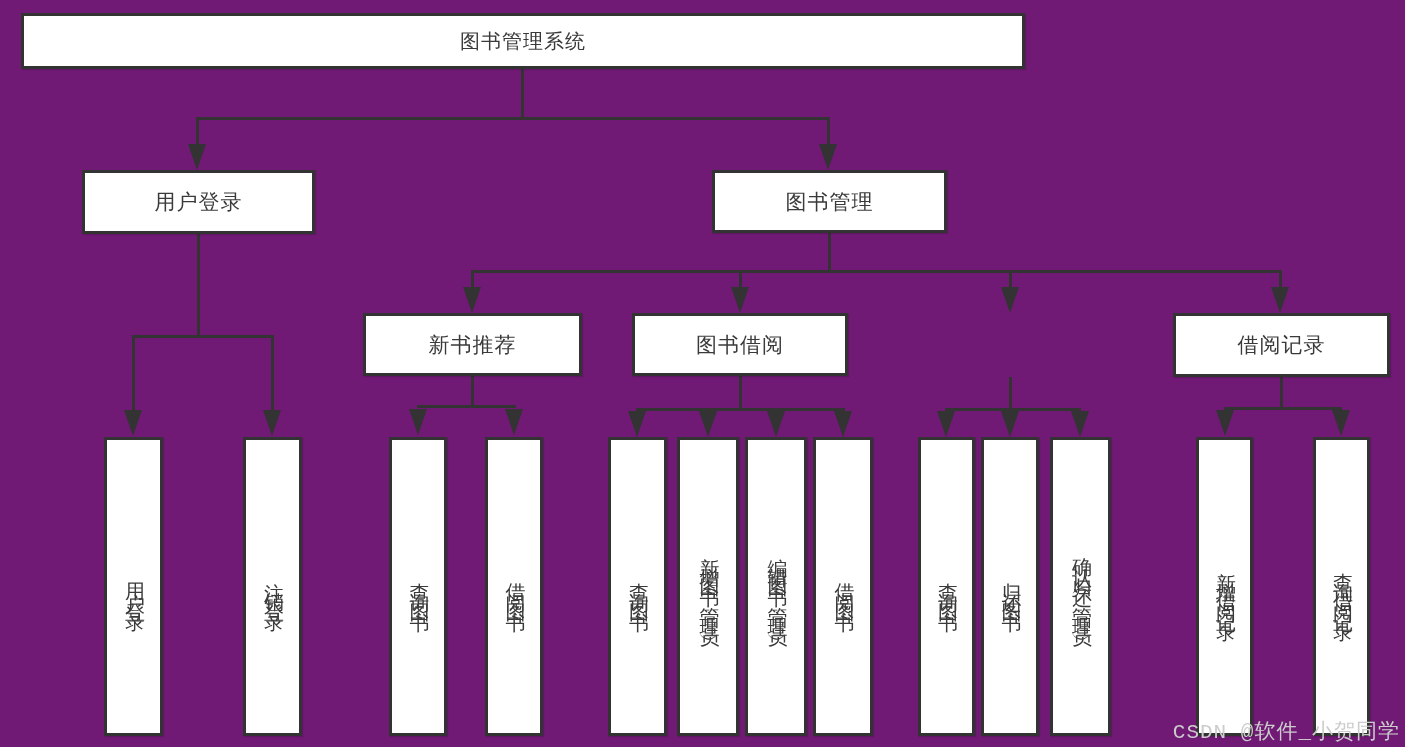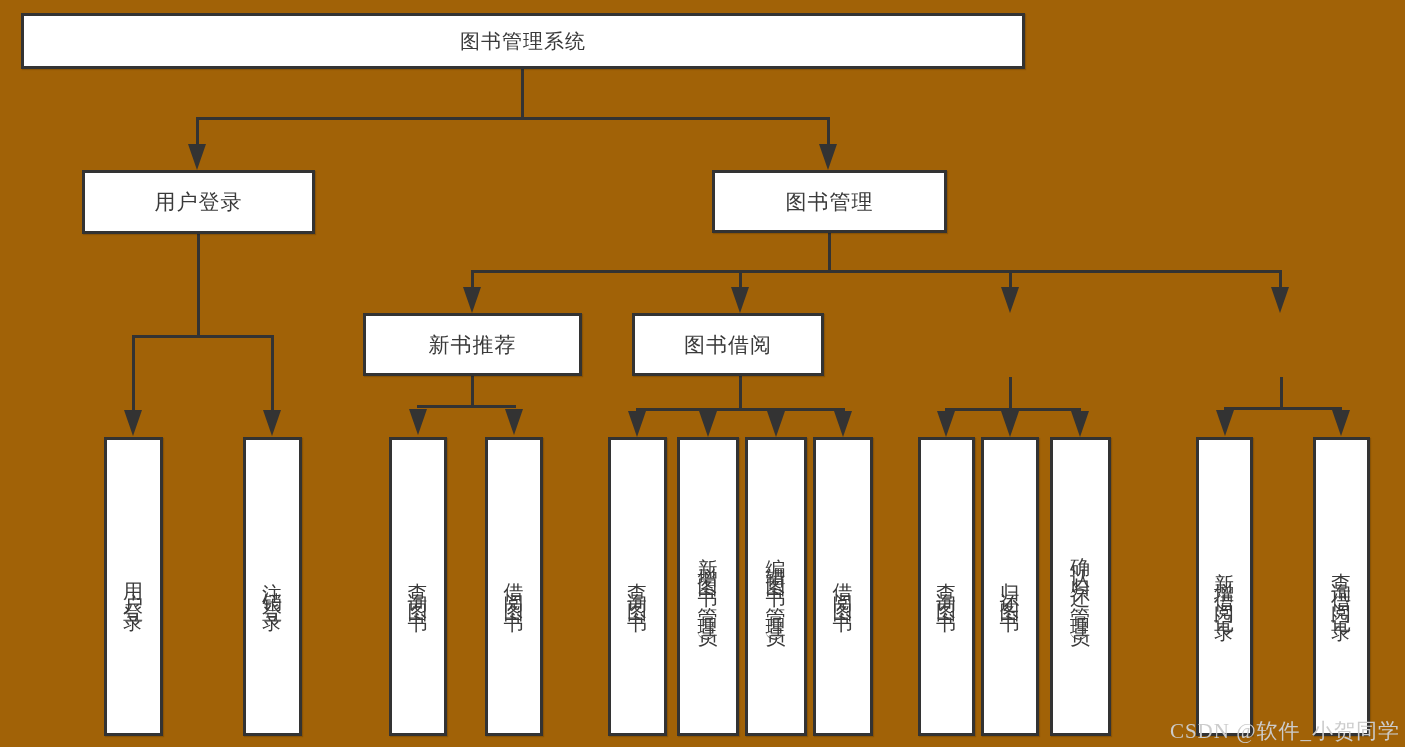--- a/index.html
+++ b/index.html
@@ -1,21 +1,21 @@
 <!DOCTYPE html>
 <html><head>
 <meta charset="utf-8">
 <style>
   html, body { margin: 0; padding: 0; background: #ffffff; }
   .canvas {
     position: relative;
     width: 1405px;
     height: 747px;
-    background: #a16207;
-    font-family: Liberation Serif, serif;
+    background: #701a75;
+    font-family: Liberation Mono, monospace;
     overflow: hidden;
   }
   .box {
     position: absolute;
     box-sizing: border-box;
     border: 3px solid #333333;
     background: #ffffff;
     display: flex;
     align-items: center;
     justify-content: center;
@@ -114,22 +114,25 @@
   <div class="box h" style="left:82px; top:170px; width:233px; height:64px;">
     <span>用户登录</span>
   </div>
   <div class="box h" style="left:363px; top:313px; width:219px; height:63px;">
     <span>新书推荐</span>
   </div>
 
   <div class="box h" style="left:712px; top:170px; width:235px; height:63px;">
     <span>图书管理</span>
   </div>
-  <div class="box h" style="left:632px; top:313px; width:192px; height:63px;">
+  <div class="box h" style="left:632px; top:313px; width:216px; height:63px;">
     <span>图书借阅</span>
+  </div>
+  <div class="box h" style="left:1173px; top:313px; width:217px; height:64px;">
+    <span>借阅记录</span>
   </div>
 
   <div class="box leaf" style="left:104px; width:59px;">
     <span class="v">用户登录</span>
   </div>
   <div class="box leaf" style="left:243px; width:59px;">
     <span class="v">注销登录</span>
   </div>
 
   <div class="box leaf" style="left:389px; width:58px;">

